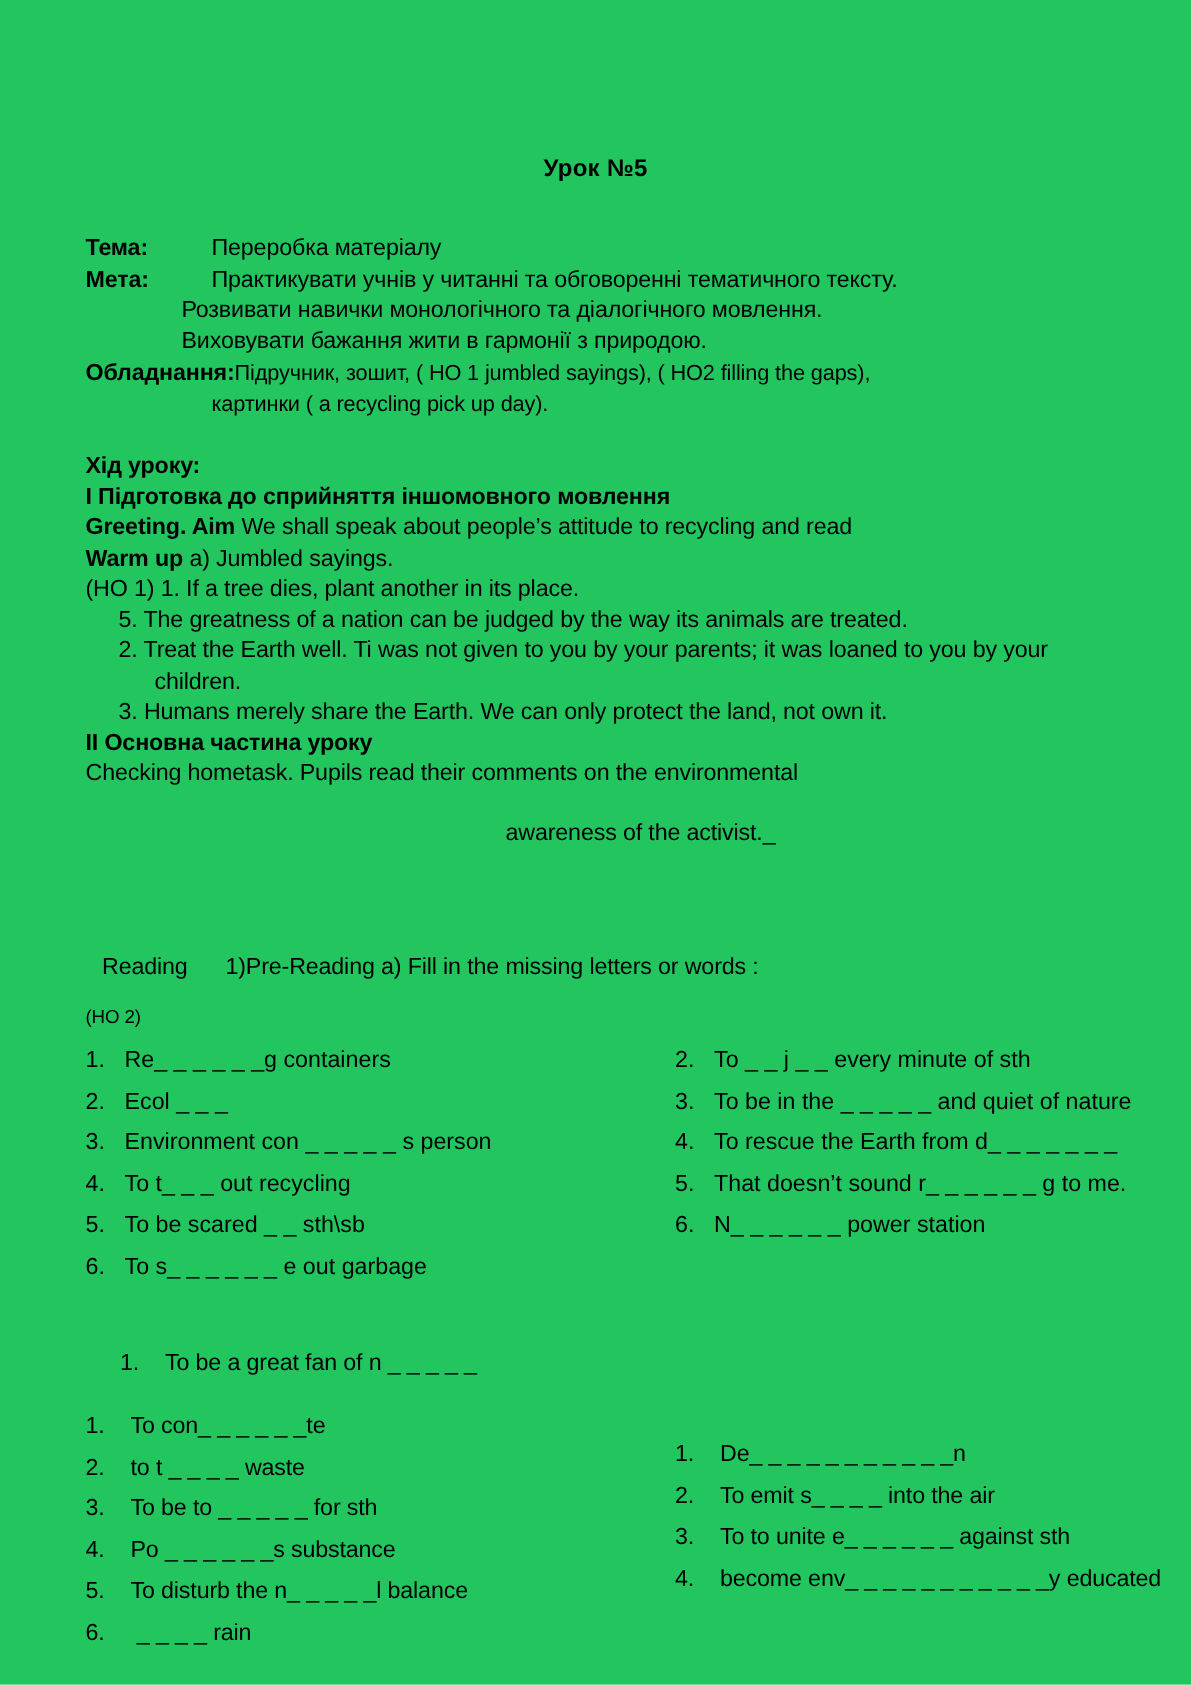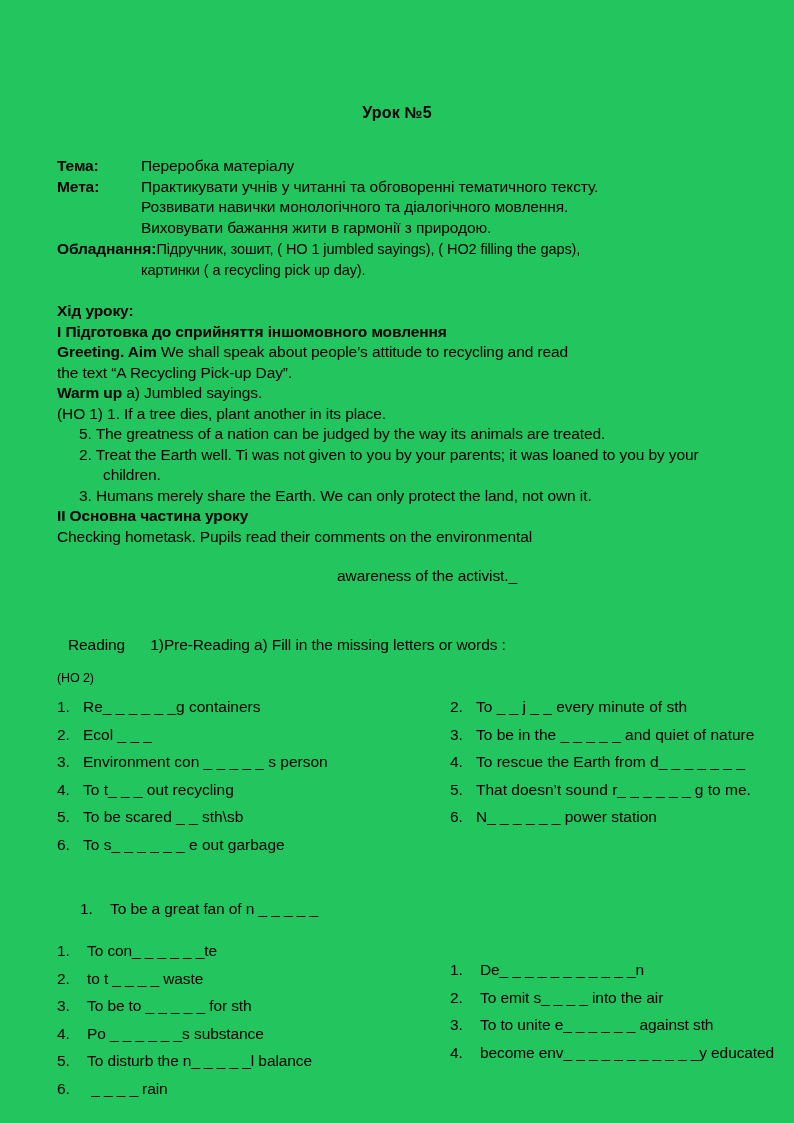--- a/index.html
+++ b/index.html
@@ -57,21 +57,21 @@
   }
   .meta-row {
     display: flex;
     align-items: flex-start;
   }
   .meta-label {
     font-weight: bold;
     flex: 0 0 84px;
   }
   .meta-value { flex: 1 1 auto; }
-  .meta-cont { margin-left: 84px; }
+  .meta-cont { margin-left: 64px; }
 
   #equip-block {
     top: 239px;
     left: 57px;
     width: 710px;
   }
   .equip-label {
     font-weight: bold;
   }
   .equip-small { font-size: 14.5px; }
@@ -175,21 +175,20 @@
     <div>
       <span class="equip-label">Обладнання:</span><span class="equip-small">Підручник, зошит, ( HO 1 jumbled sayings), ( HO2  filling the gaps),</span>
     </div>
     <div class="equip-cont">картинки ( a recycling pick up day).</div>
   </div>
 
   <div class="blk" id="flow-block">
     <div class="b">Хід уроку:</div>
     <div class="b">I Підготовка до сприйняття іншомовного мовлення</div>
     <div><span class="b">Greeting. Aim</span><span> We shall speak about people’s attitude to recycling and read</span></div>
-    <div>the text “A Recycling Pick-up Day”.</div>
     <div><span class="b">Warm up</span><span>   a) Jumbled sayings.</span></div>
     <div><span> (HO 1)</span><span>   1. If a tree dies, plant another in its place.</span></div>
     <div class="ind2">5.  The greatness of a nation can be judged by the way its animals are treated.</div>
     <div class="ind2">2.  Treat the Earth well. Ti was not given to you by your parents; it was loaned to you by your children.</div>
     <div class="ind2">3.  Humans merely share the Earth. We can only protect the land, not own it.</div>
     <div class="b">II Основна частина уроку</div>
     <div>Checking hometask.    Pupils read their comments on the environmental</div>
     <div class="center-line" style="margin-top:19px;">awareness of the activist._</div>
   </div>
 

